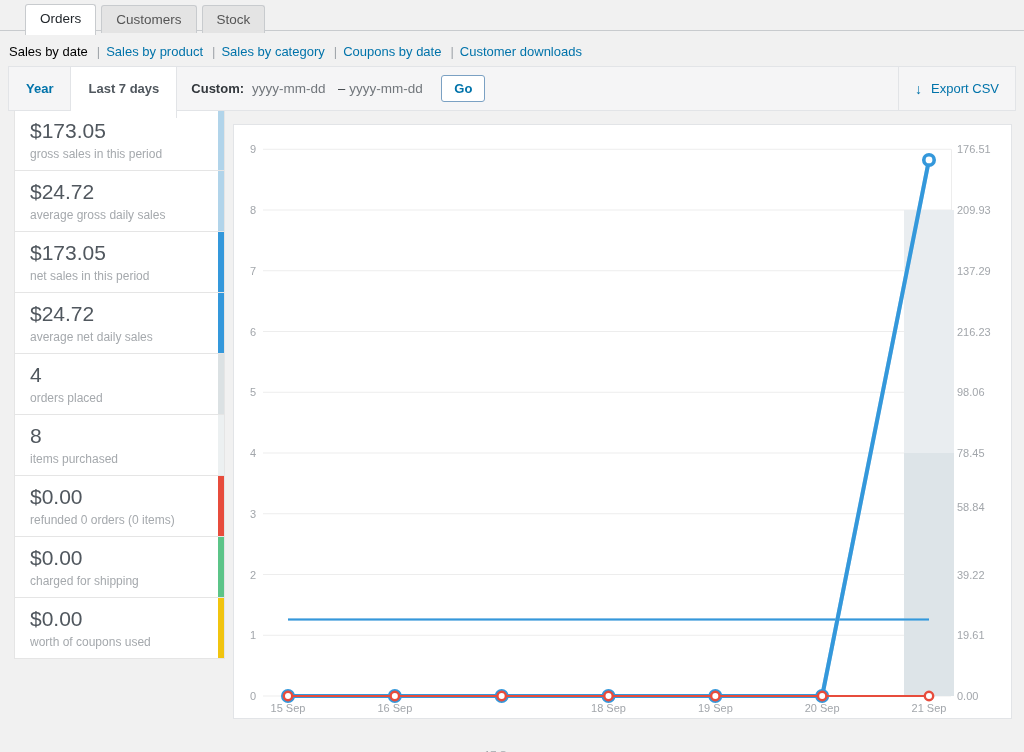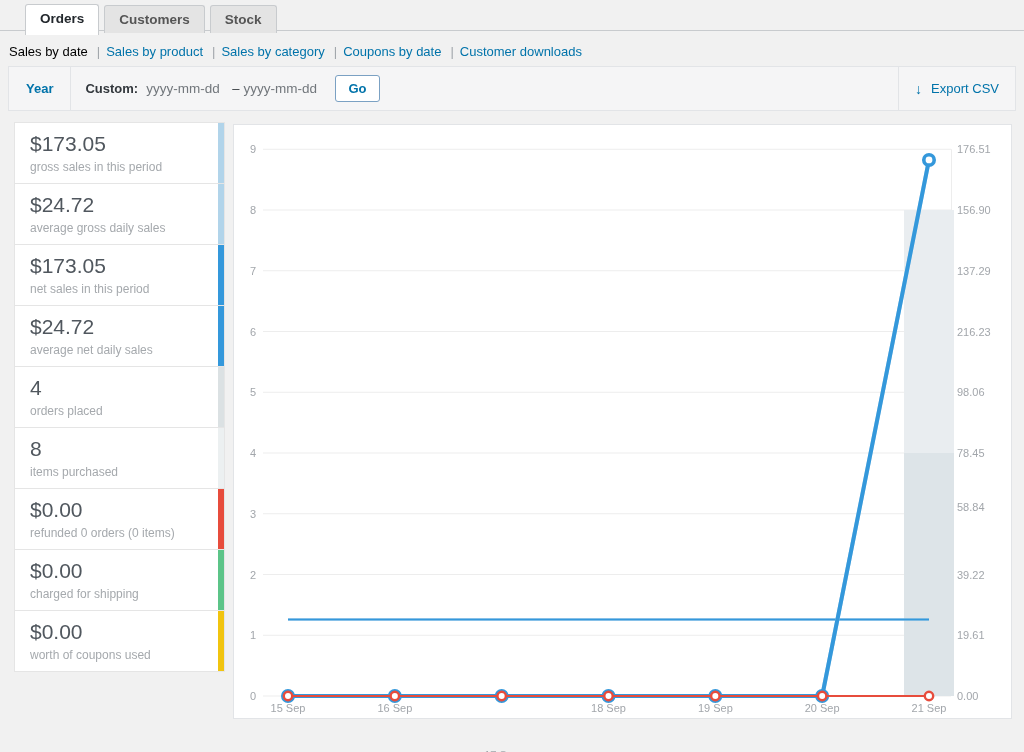--- a/index.html
+++ b/index.html
@@ -9,21 +9,21 @@
     font-family:"Liberation Sans", sans-serif;
     font-size:13px; color:#444;
     position:relative; overflow:hidden;
   }
 
   
   .tab-bar { padding:4px 0 0 25px; border-bottom:1px solid #c8cbce; height:31px; position:relative; }
   .main-tab {
     display:inline-block; padding:6px 14px; margin-right:5px;
     border:1px solid #c8cbce; border-bottom:none; border-radius:3px 3px 0 0;
-    background:#e4e4e4; color:#555; font-weight:700; font-size:13.5px;
+    background:#e4e4e4; color:#555; font-weight:400; font-size:13.5px;
     position:relative; cursor:pointer; vertical-align:bottom;
   }
   .main-tab.active { background:#fff; color:#23282d; z-index:2; padding-bottom:9px; margin-bottom:-2px; }
 
   
   .subnav { padding:13px 0 0 9px; font-size:13px; white-space:nowrap; }
   .subnav-item { color:#0073aa; text-decoration:none; cursor:pointer; }
   .subnav-item.active { color:#000; font-weight:400; cursor:default; }
   .subnav-sep { color:#a0a5aa; margin:0 6px 0 9px; }
 
@@ -55,21 +55,21 @@
     padding:5px 12px; border-radius:3px; margin-left:10px; cursor:pointer;
   }
   .export-cell {
     margin-left:auto; border-left:1px solid #e2e4e7;
     display:flex; align-items:center; padding:0 16px;
     color:#0073aa; cursor:pointer; white-space:nowrap;
   }
   .export-arrow { margin-right:9px; font-size:14px; }
 
   
-  .sidebar { position:absolute; left:14px; top:122px; width:211px; }
+  .sidebar { position:absolute; left:14px; top:109px; width:211px; }
   .stat-box {
     position:relative; background:#fff; border:1px solid #e5e5e5;
     margin-top:-1px; height:62px; padding:9px 20px 0 15px; overflow:hidden;
   }
   .stat-box:first-child { margin-top:0; }
   .stat-amount { font-size:21px; color:#50575e; }
   .stat-label { font-size:12px; color:#a5a9ad; margin-top:4px; }
   .stat-bar { position:absolute; top:-1px; right:0; bottom:-1px; width:6px; }
 
   
@@ -87,20 +87,21 @@
 <body>
 
 <div class="page">
 
   <div class="tab-bar" id="tab-bar"><div class="main-tab active">Orders</div><div class="main-tab">Customers</div><div class="main-tab">Stock</div></div>
 
   <div class="subnav" id="subnav"><a class="subnav-item active">Sales by date</a><span class="subnav-sep">|</span><a class="subnav-item">Sales by product</a><span class="subnav-sep">|</span><a class="subnav-item">Sales by category</a><span class="subnav-sep">|</span><a class="subnav-item">Coupons by date</a><span class="subnav-sep">|</span><a class="subnav-item">Customer downloads</a></div>
 
   <div class="range-toolbar" id="range-toolbar">
     <div class="range-tab">Year</div>
+      <div class="range-tab active">Last 7 days</div>
       <div class="custom-cell" id="custom-cell">
       <span class="custom-label">Custom:</span>
       <input class="date-input" type="text" placeholder="yyyy-mm-dd" style="">
       <span class="date-dash">–</span>
       <input class="date-input" type="text" placeholder="yyyy-mm-dd" style="">
       <button class="go-button">Go</button>
     </div>
     <div class="export-cell">
       <span class="export-arrow">↓</span>
       <span>Export CSV</span>
@@ -211,21 +212,21 @@
       <div class="tick-label left-tick" style="top: 85px;">8</div>
       <div class="tick-label left-tick" style="top: 24.25px;">9</div>
       <div class="tick-label right-tick" style="top: 571px;">0.00</div>
       <div class="tick-label right-tick" style="top: 510.25px;">19.61</div>
       <div class="tick-label right-tick" style="top: 449.5px;">39.22</div>
       <div class="tick-label right-tick" style="top: 382px;">58.84</div>
       <div class="tick-label right-tick" style="top: 328px;">78.45</div>
       <div class="tick-label right-tick" style="top: 267.25px;">98.06</div>
       <div class="tick-label right-tick" style="top: 206.5px;">216.23</div>
       <div class="tick-label right-tick" style="top: 145.75px;">137.29</div>
-      <div class="tick-label right-tick" style="top: 85px;">156.90</div>
+      <div class="tick-label right-tick" style="top: 85px;">209.93</div>
       <div class="tick-label right-tick" style="top: 24.25px;">176.51</div>
       <div class="tick-label x-tick" style="left: 14px;">15 Sep</div>
       <div class="tick-label x-tick" style="left: 120.833px;">16 Sep</div>
       <div class="tick-label x-tick" style="left: 227.667px; margin-top: 47px;">17 Sep</div>
       <div class="tick-label x-tick" style="left: 334.5px;">18 Sep</div>
       <div class="tick-label x-tick" style="left: 441.333px;">19 Sep</div>
       <div class="tick-label x-tick" style="left: 548.166px;">20 Sep</div>
       <div class="tick-label x-tick" style="left: 655px;">21 Sep</div>
     </div>
 </div>

